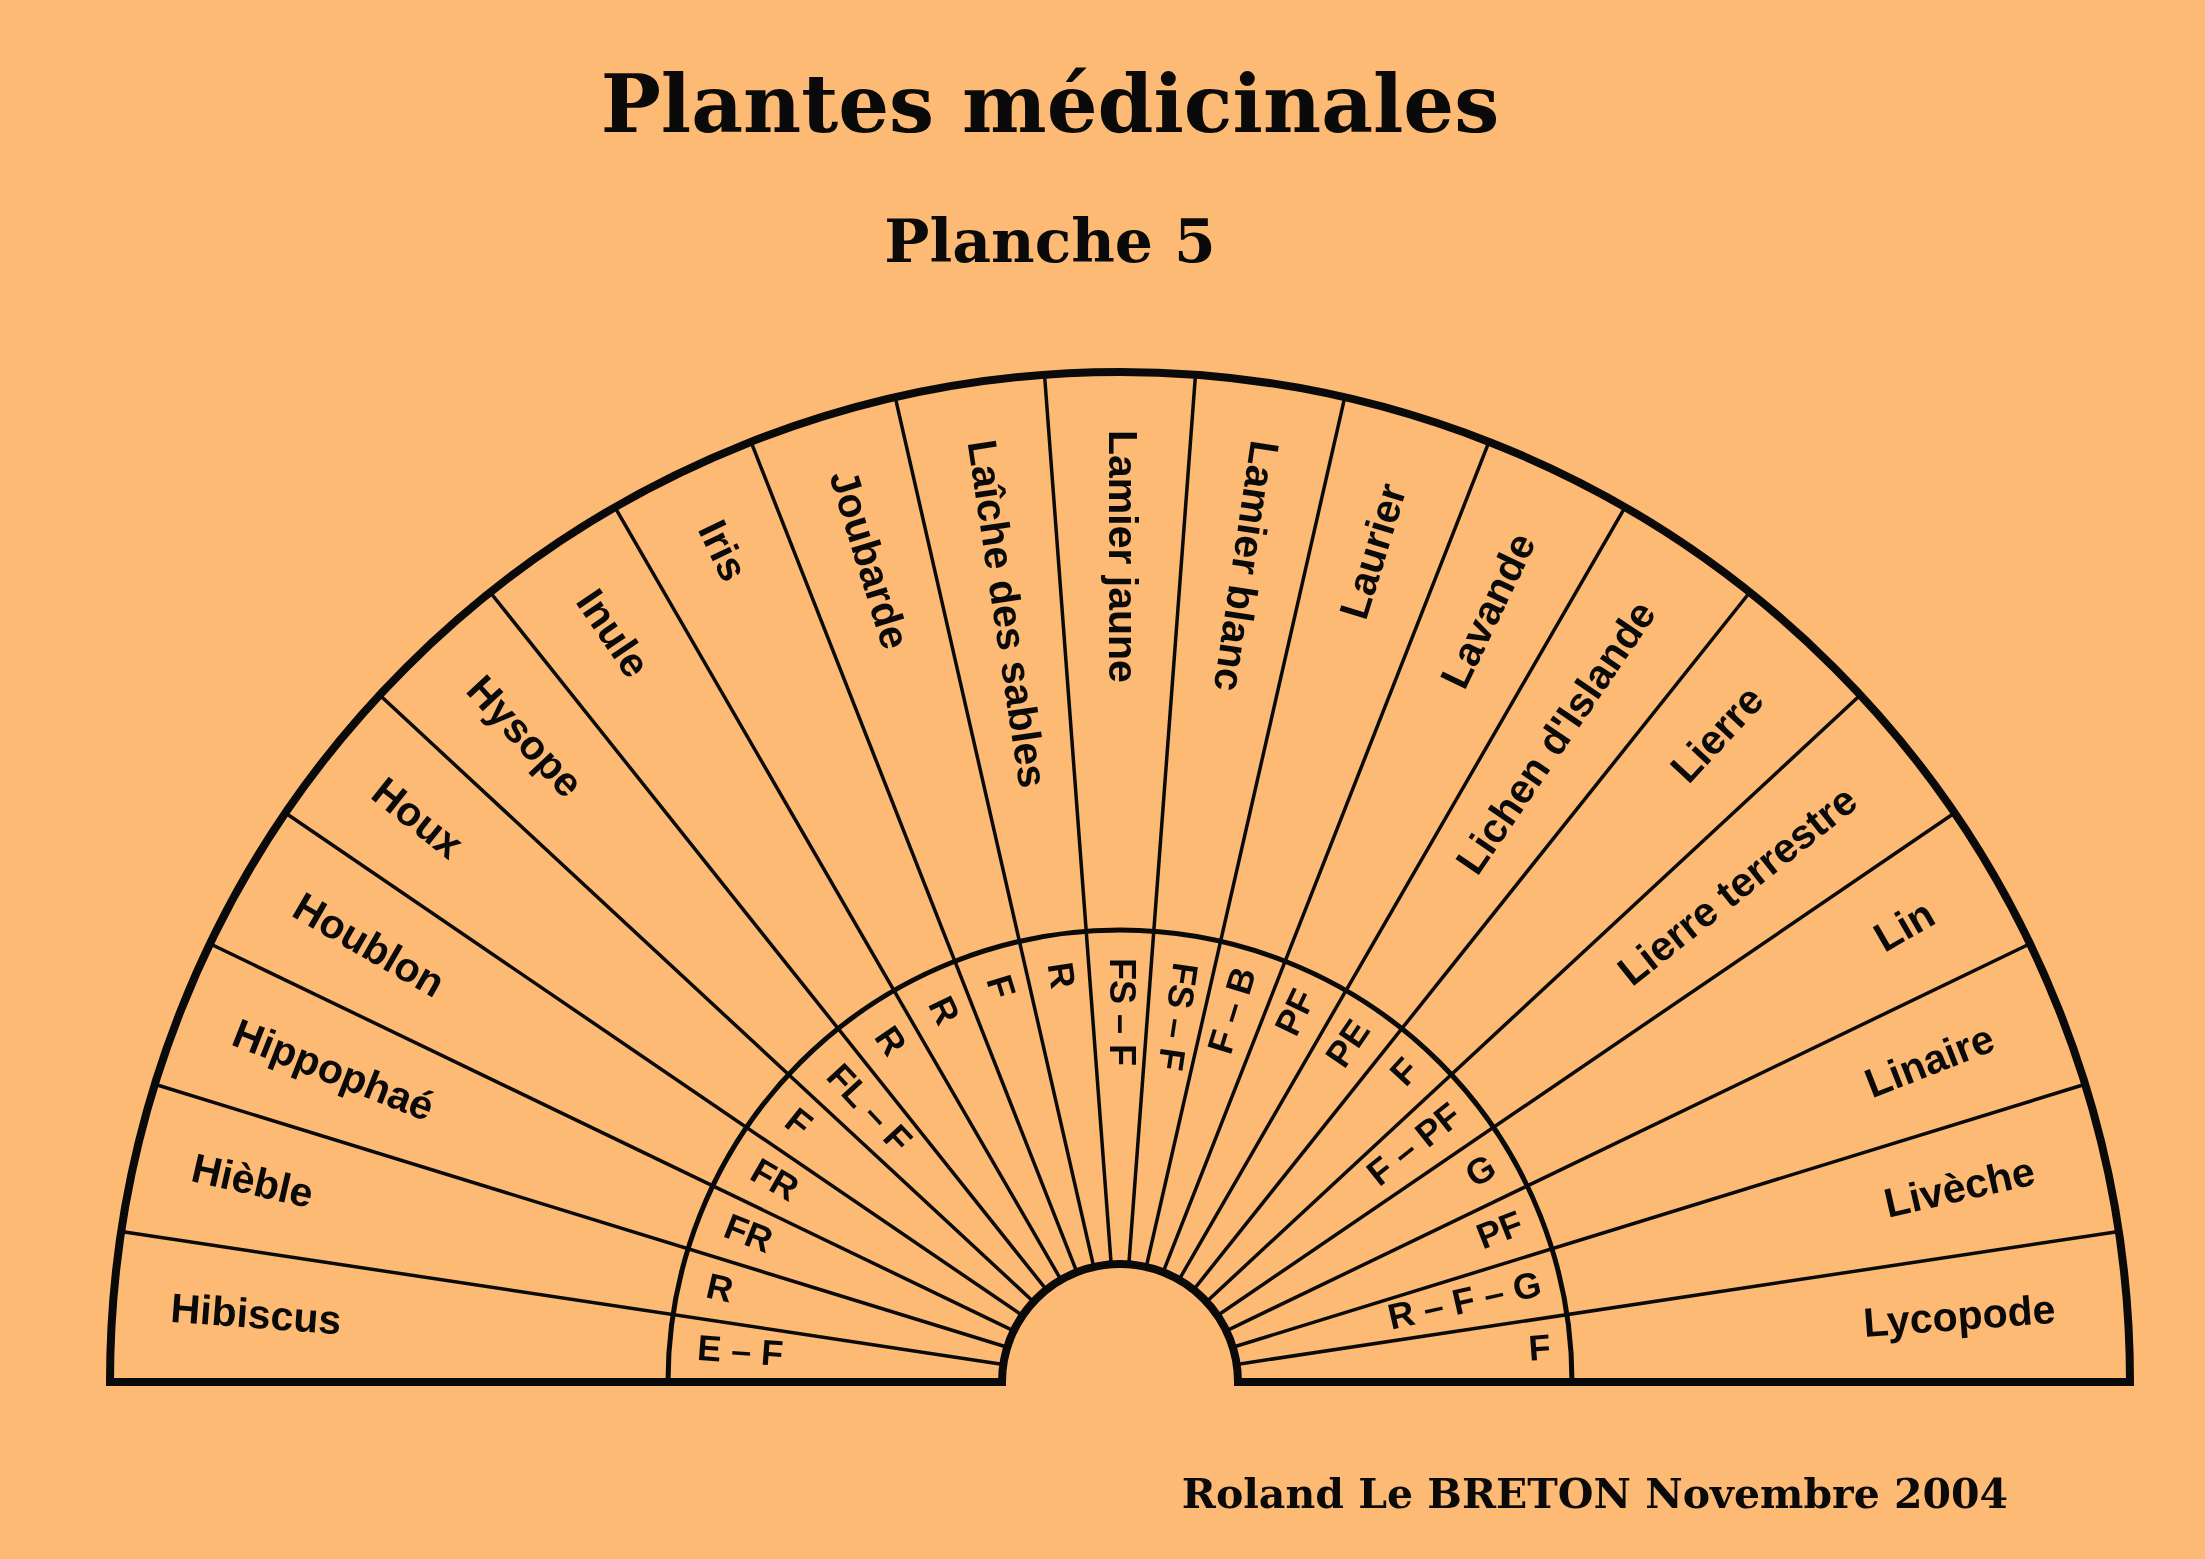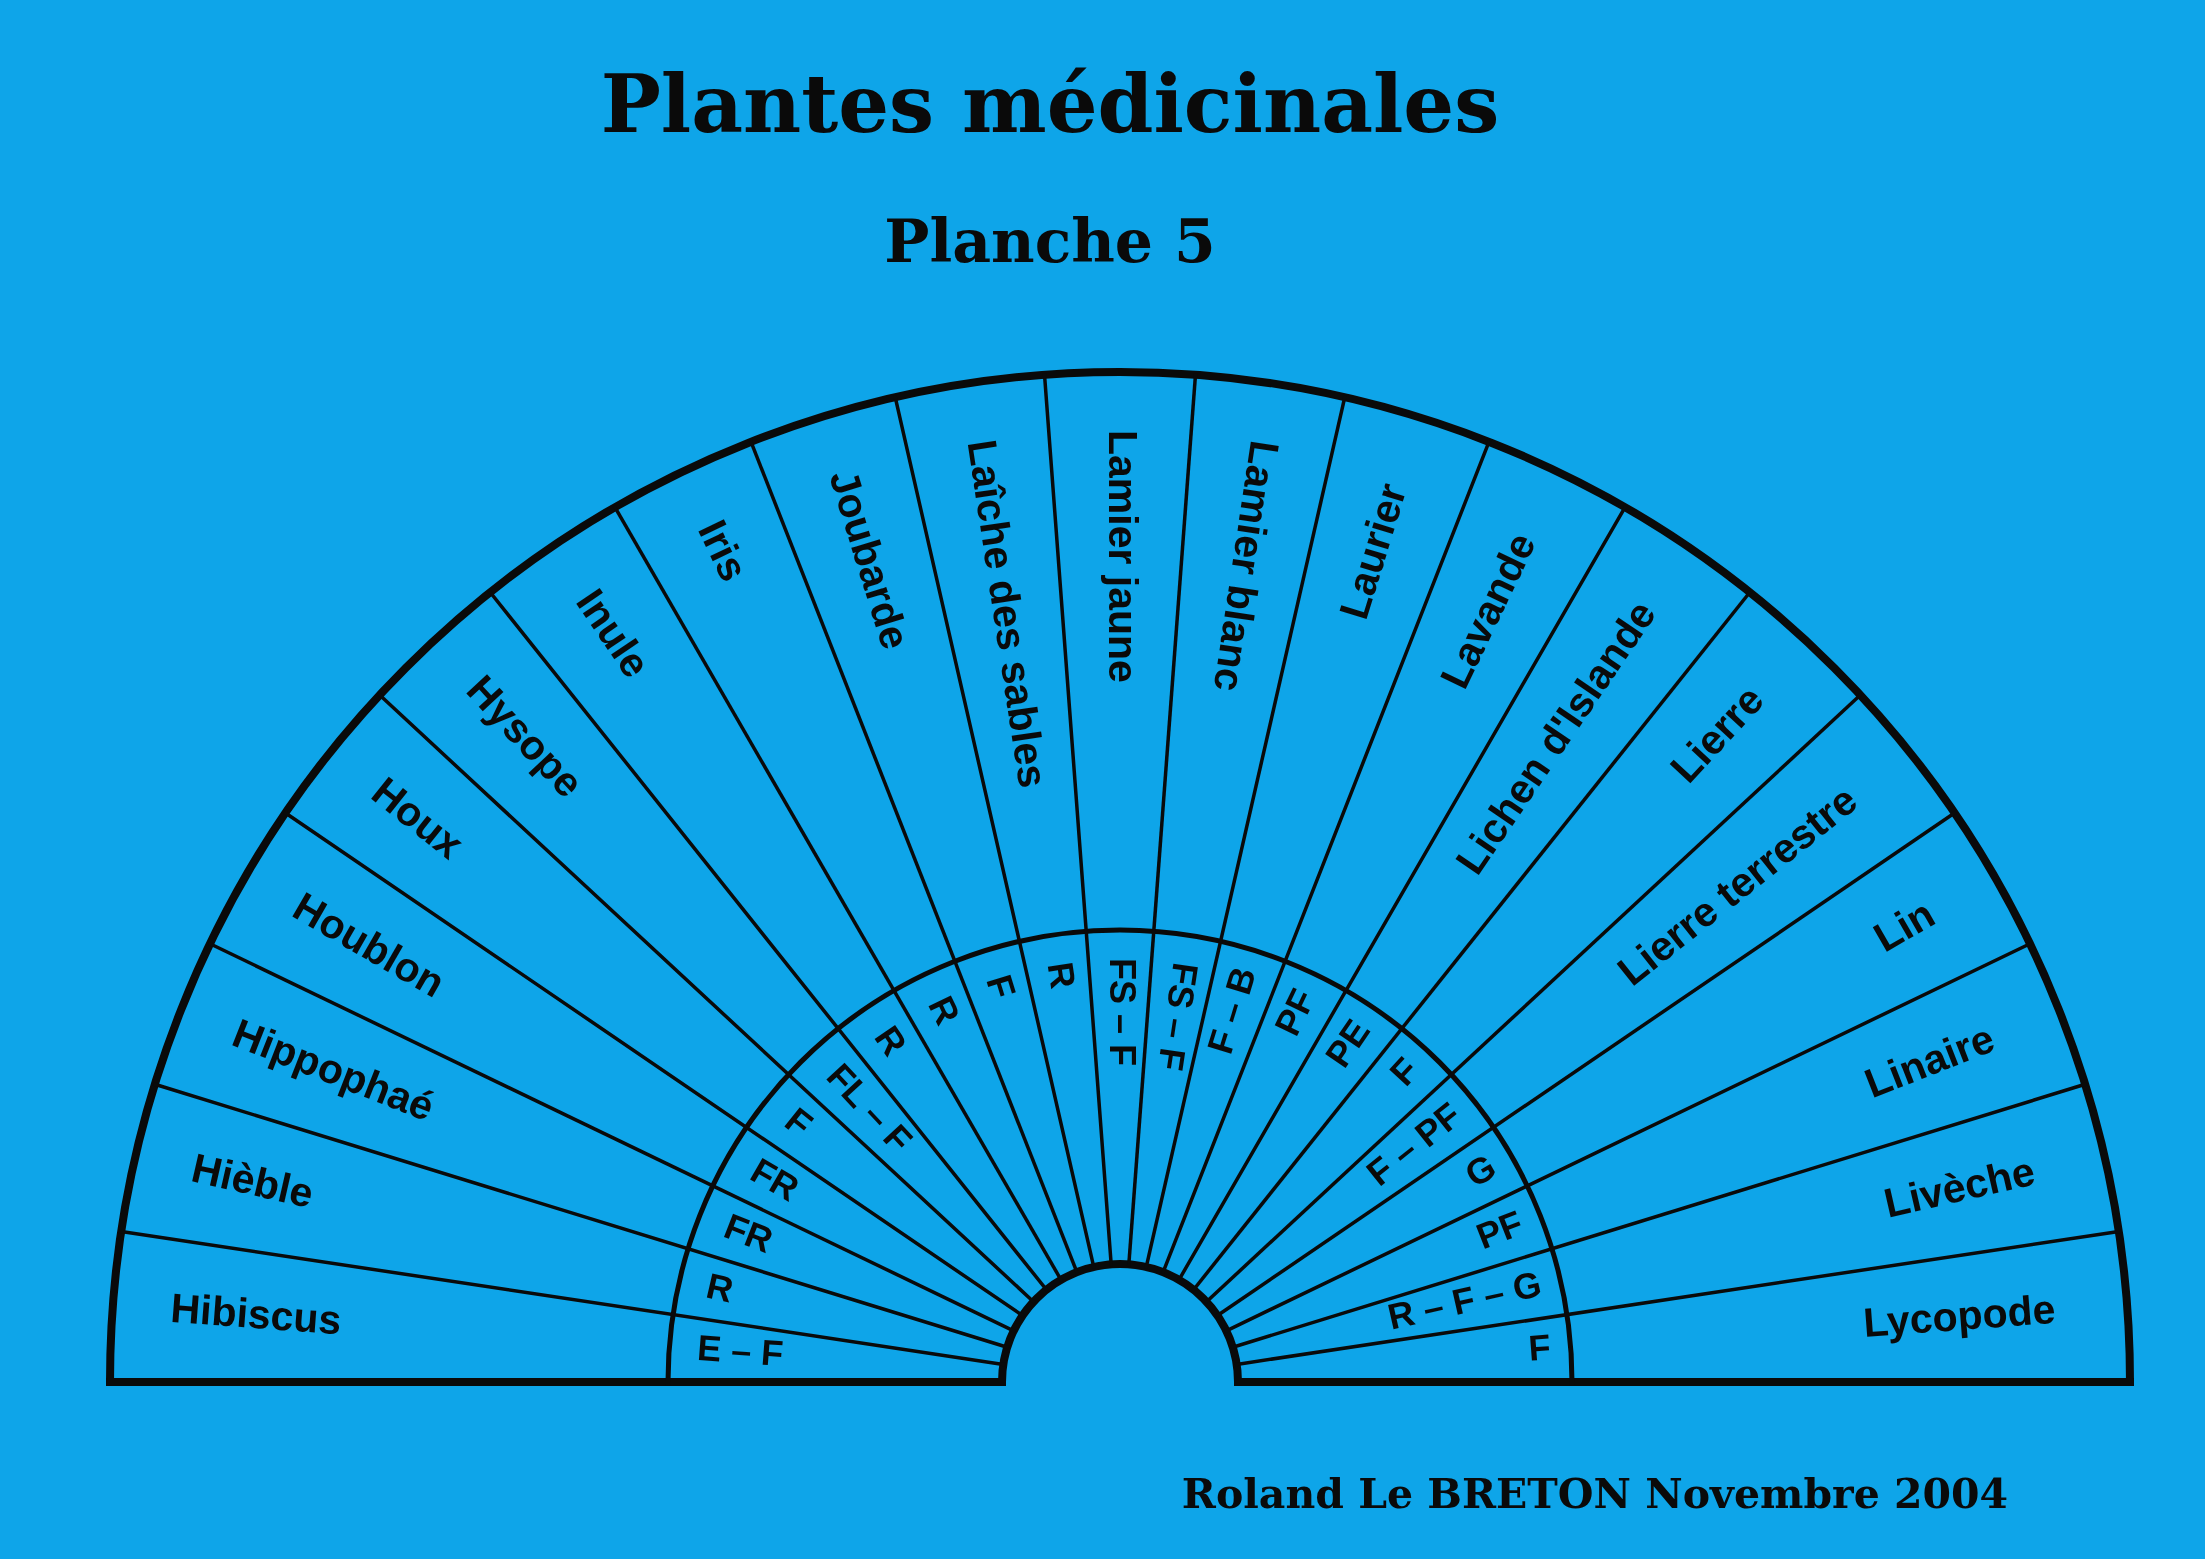--- a/index.html
+++ b/index.html
@@ -1,16 +1,16 @@
 <!DOCTYPE html>
 <html><head>
 <meta charset="utf-8">
 <style>
   html,body{margin:0;padding:0;background:#ffffff;}
-  .page{position:relative;width:2205px;height:1559px;background:#0ea5e9;overflow:hidden;}
+  .page{position:relative;width:2205px;height:1559px;background:#fdba74;overflow:hidden;}
   svg{display:block;}
   .title-text{font-family:"DejaVu Serif",serif;font-weight:bold;fill:#0a0a0a;}
   .plant-label{font-family:"Liberation Sans",sans-serif;font-weight:bold;font-size:41px;fill:#0a0a0a;}
   .code-label{font-family:"Liberation Sans",sans-serif;font-weight:bold;font-size:36px;fill:#0a0a0a;}
   .stroke{stroke:#0a0a0a;fill:none;stroke-linecap:square;}
 </style>
 </head>
 <body>
 
 <div class="page">

